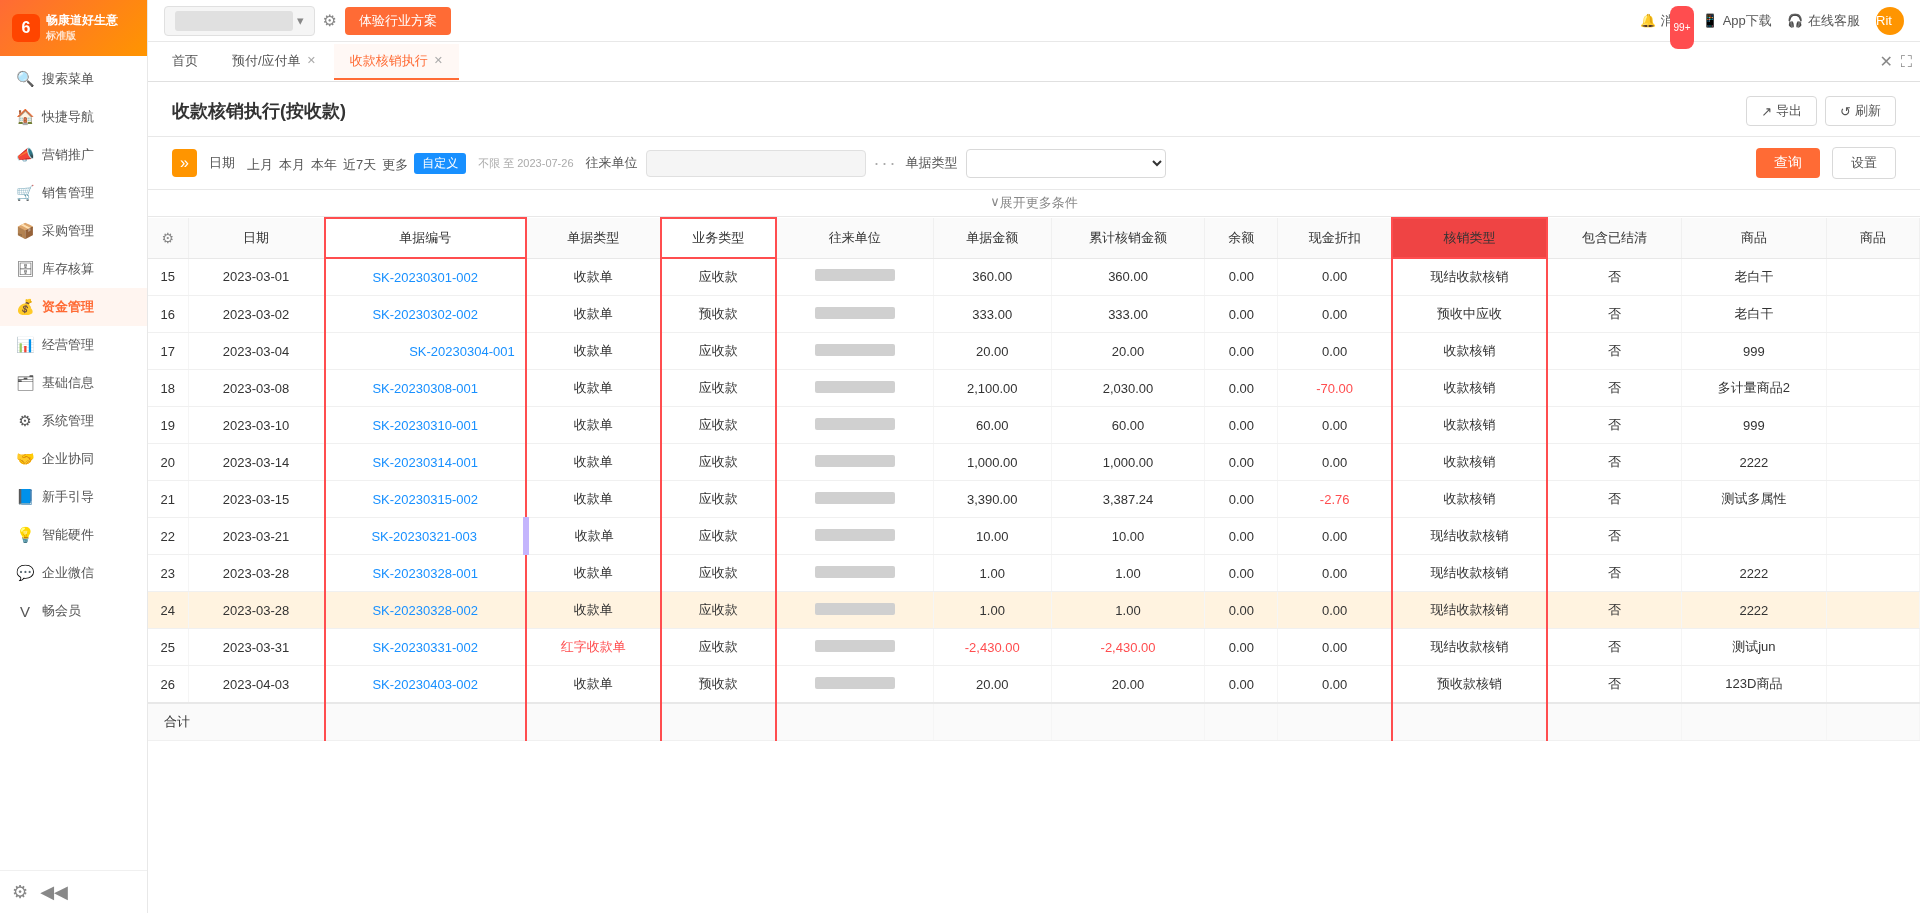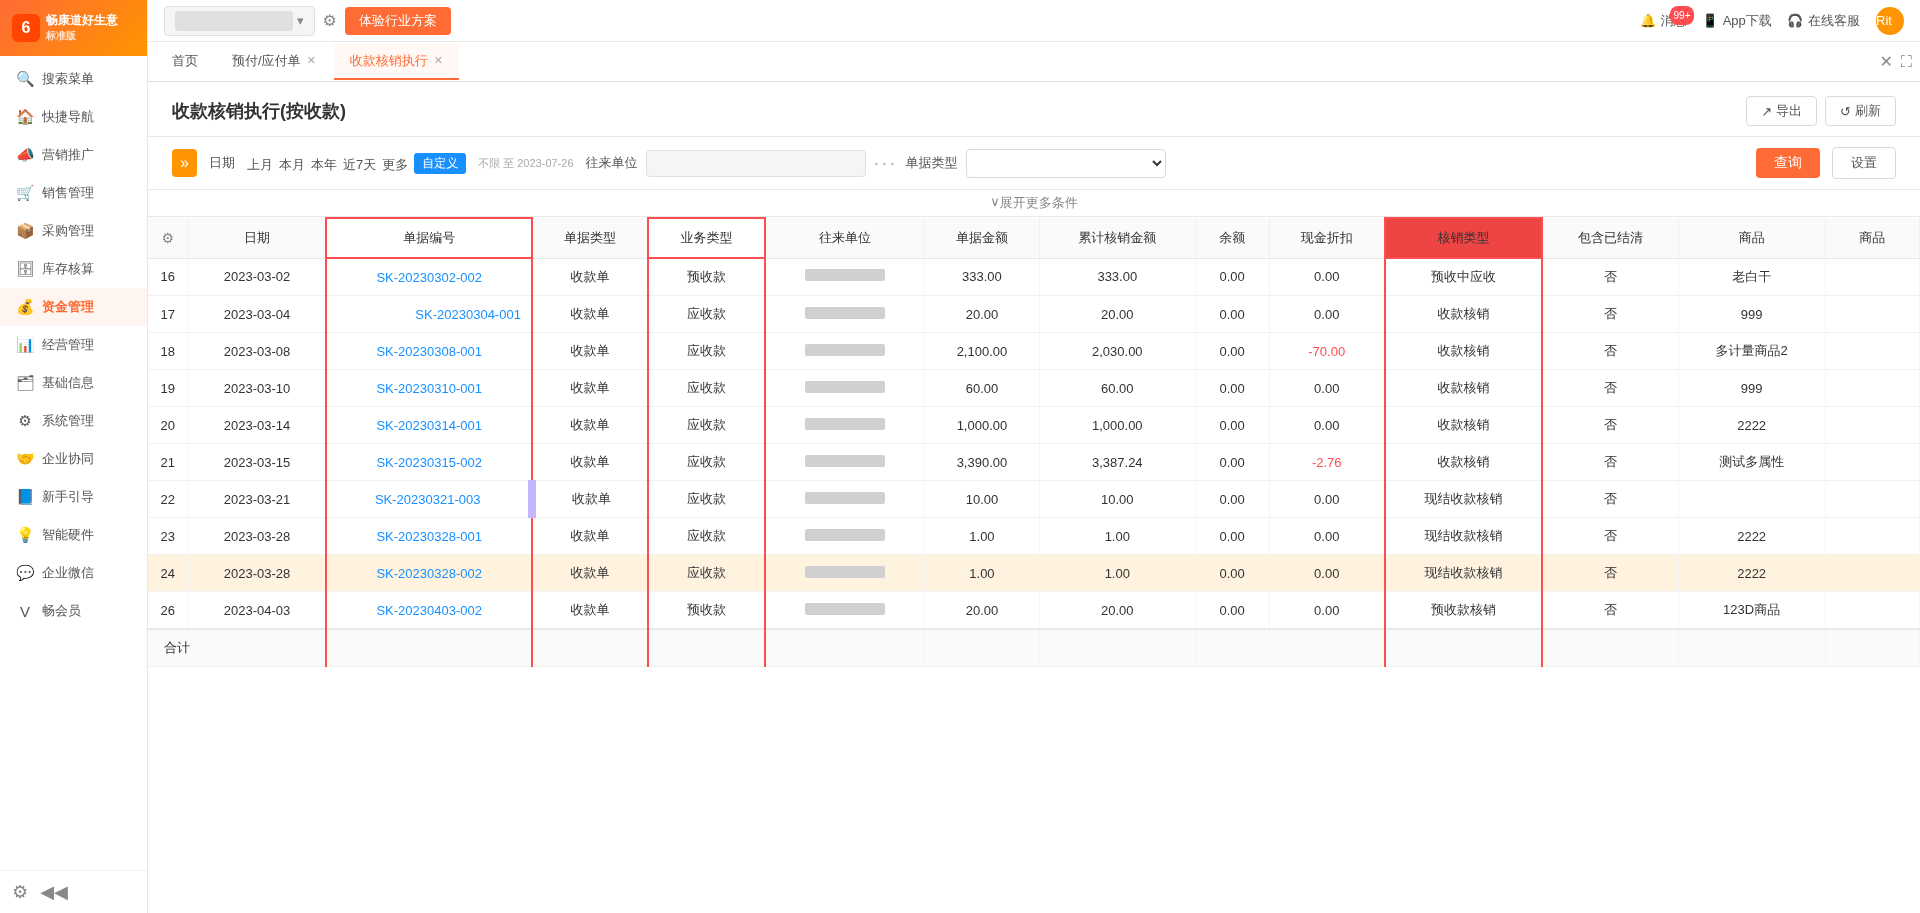--- a/index.html
+++ b/index.html
@@ -71,21 +71,21 @@
       background: #ff6b35; color: white;
       border: none; border-radius: 4px;
       padding: 5px 14px; font-size: 13px; cursor: pointer;
     }
     .topbar-right { display: flex; align-items: center; gap: 16px; color: #555; }
     .topbar-right .notif { position: relative; cursor: pointer; }
     .notif-badge {
       position: absolute; top: -6px; right: -8px;
       background: #ff4d4f; color: white;
       font-size: 10px; border-radius: 8px;
-      padding: 4px 4px; min-width: 16px; text-align: left;
+      padding: 16px 4px; min-width: 16px; text-align: left;
     }
     .topbar-right .tr-item { display: flex; align-items: center; gap: 4px; cursor: pointer; font-size: 13px; }
     .topbar-avatar { width: 28px; height: 28px; border-radius: 50%; background: #ff9500; display: flex; align-items: center; justify-content: flex-start; color: white; font-size: 12px; }
 
     
     .tabs-bar {
       height: 40px; background: #fff;
       display: flex; align-items: center;
       border-bottom: 1px solid #e0e0e0;
       padding: 0 8px; gap: 2px;
@@ -412,20 +412,38 @@
             <th>累计核销金额</th>
             <th>余额</th>
             <th>现金折扣</th>
             <th style="border:2px solid #ff4d4f; background:#ef4444;">核销类型</th>
             <th>包含已结清</th>
             <th>商品</th>
             <th>商品</th>
           </tr>
         </thead>
         <tbody id="table-body">
+        <tr>
+      <td>15</td>
+      <td>2023-03-01</td>
+      <td style="border-left:2px solid #ff4d4f;border-right:2px solid #ff4d4f;">
+        <a class="link-text">SK-20230301-002</a>
+      </td>
+      <td style="color:#333">收款单</td>
+      <td style="border-left:2px solid #ff4d4f;border-right:2px solid #ff4d4f;">应收款</td>
+      <td><span style="display:inline-block;width:80px;height:12px;background:#d0d0d0;border-radius:2px;"></span></td>
+      <td style="color:#333">360.00</td>
+      <td style="color:#333">360.00</td>
+      <td>0.00</td>
+      <td style="color:#333">0.00</td>
+      <td style="border-left:2px solid #ff4d4f;border-right:2px solid #ff4d4f;">现结收款核销</td>
+      <td>否</td>
+      <td>老白干</td>
+      <td style="min-width:60px;"></td>
+    </tr>
             <tr>
       <td>16</td>
       <td>2023-03-02</td>
       <td style="border-left:2px solid #ff4d4f;border-right:2px solid #ff4d4f;">
         <a class="link-text">SK-20230302-002</a>
       </td>
       <td style="color:#333">收款单</td>
       <td style="border-left:2px solid #ff4d4f;border-right:2px solid #ff4d4f;">预收款</td>
       <td><span style="display:inline-block;width:80px;height:12px;background:#d0d0d0;border-radius:2px;"></span></td>
       <td style="color:#333">333.00</td>
@@ -523,21 +541,21 @@
       <td>0.00</td>
       <td style="color:#ff4d4f">-2.76</td>
       <td style="border-left:2px solid #ff4d4f;border-right:2px solid #ff4d4f;">收款核销</td>
       <td>否</td>
       <td>测试多属性</td>
       <td style="min-width:60px;"></td>
     </tr>
             <tr>
       <td>22</td>
       <td>2023-03-21</td>
-      <td style="border-left:2px solid #ff4d4f;border-right:8px solid #c4b5fd;">
+      <td style="border-left:2px solid #ff4d4f;border-right:6px solid #c4b5fd;">
         <a class="link-text">SK-20230321-003</a>
       </td>
       <td style="color:#333">收款单</td>
       <td style="border-left:2px solid #ff4d4f;border-right:2px solid #ff4d4f;">应收款</td>
       <td><span style="display:inline-block;width:80px;height:12px;background:#d0d0d0;border-radius:2px;"></span></td>
       <td style="color:#333">10.00</td>
       <td style="color:#333">10.00</td>
       <td>0.00</td>
       <td style="color:#333">0.00</td>
       <td style="border-left:2px solid #ff4d4f;border-right:2px solid #ff4d4f;">现结收款核销</td>
@@ -572,20 +590,38 @@
       <td style="color:#333">收款单</td>
       <td style="border-left:2px solid #ff4d4f;border-right:2px solid #ff4d4f;">应收款</td>
       <td><span style="display:inline-block;width:80px;height:12px;background:#d0d0d0;border-radius:2px;"></span></td>
       <td style="color:#333">1.00</td>
       <td style="color:#333">1.00</td>
       <td>0.00</td>
       <td style="color:#333">0.00</td>
       <td style="border-left:2px solid #ff4d4f;border-right:2px solid #ff4d4f;">现结收款核销</td>
       <td>否</td>
       <td>2222</td>
+      <td style="min-width:60px;"></td>
+    </tr>
+            <tr>
+      <td>25</td>
+      <td>2023-03-31</td>
+      <td style="border-left:2px solid #ff4d4f;border-right:2px solid #ff4d4f;">
+        <a class="link-text">SK-20230331-002</a>
+      </td>
+      <td style="color:#ff4d4f">红字收款单</td>
+      <td style="border-left:2px solid #ff4d4f;border-right:2px solid #ff4d4f;">应收款</td>
+      <td><span style="display:inline-block;width:80px;height:12px;background:#d0d0d0;border-radius:2px;"></span></td>
+      <td style="color:#ff4d4f">-2,430.00</td>
+      <td style="color:#ff4d4f">-2,430.00</td>
+      <td>0.00</td>
+      <td style="color:#333">0.00</td>
+      <td style="border-left:2px solid #ff4d4f;border-right:2px solid #ff4d4f;">现结收款核销</td>
+      <td>否</td>
+      <td>测试jun</td>
       <td style="min-width:60px;"></td>
     </tr>
             <tr>
       <td>26</td>
       <td>2023-04-03</td>
       <td style="border-left:2px solid #ff4d4f;border-right:2px solid #ff4d4f;">
         <a class="link-text">SK-20230403-002</a>
       </td>
       <td style="color:#333">收款单</td>
       <td style="border-left:2px solid #ff4d4f;border-right:2px solid #ff4d4f;">预收款</td>

